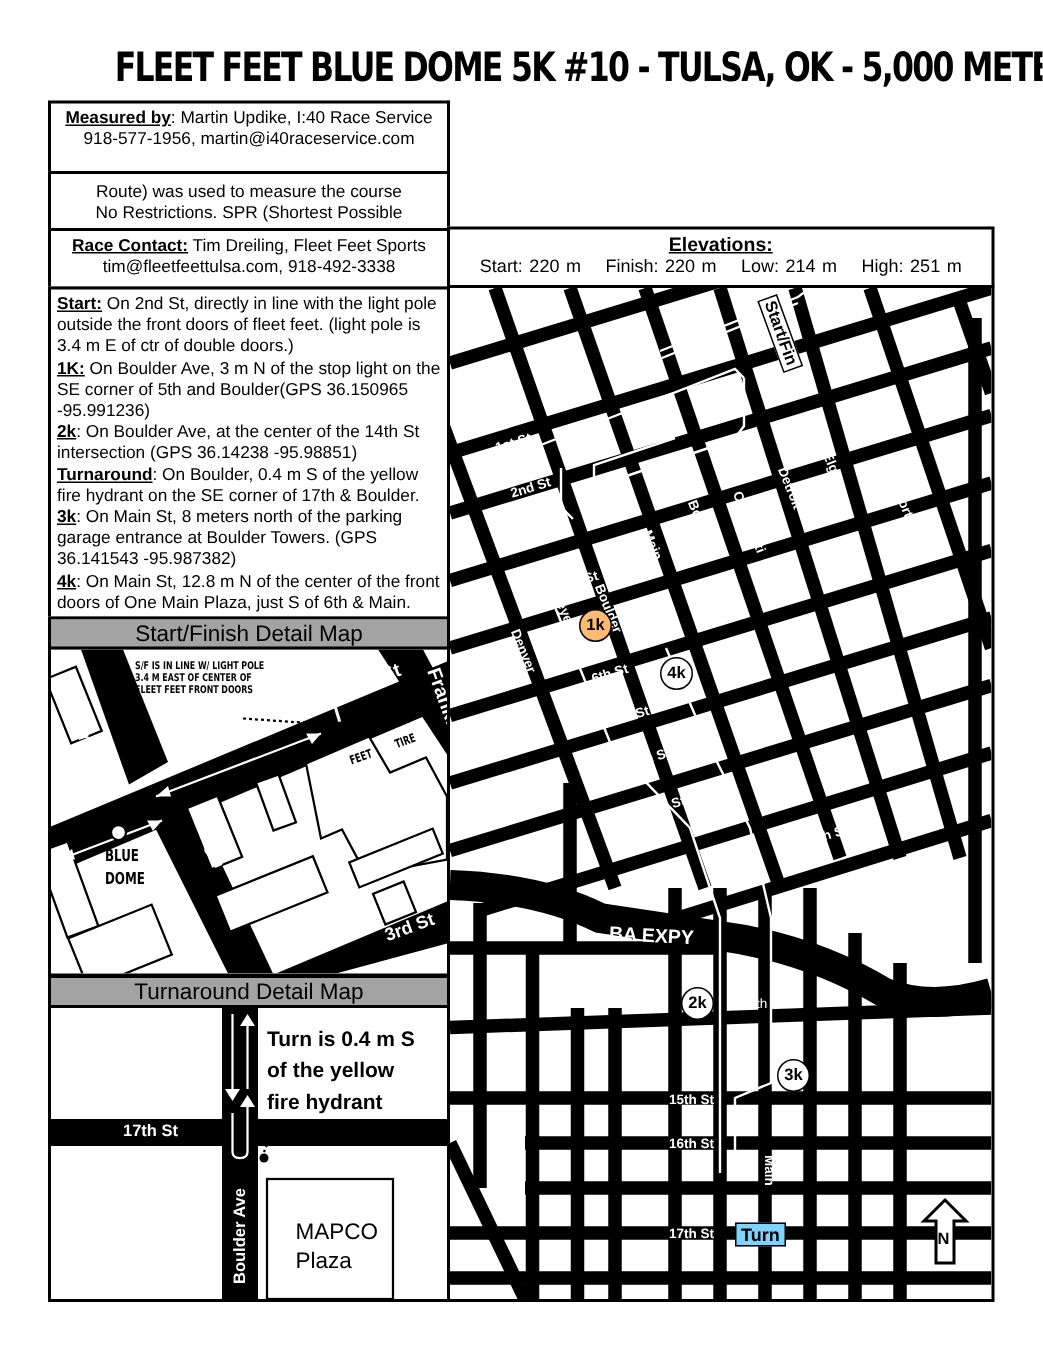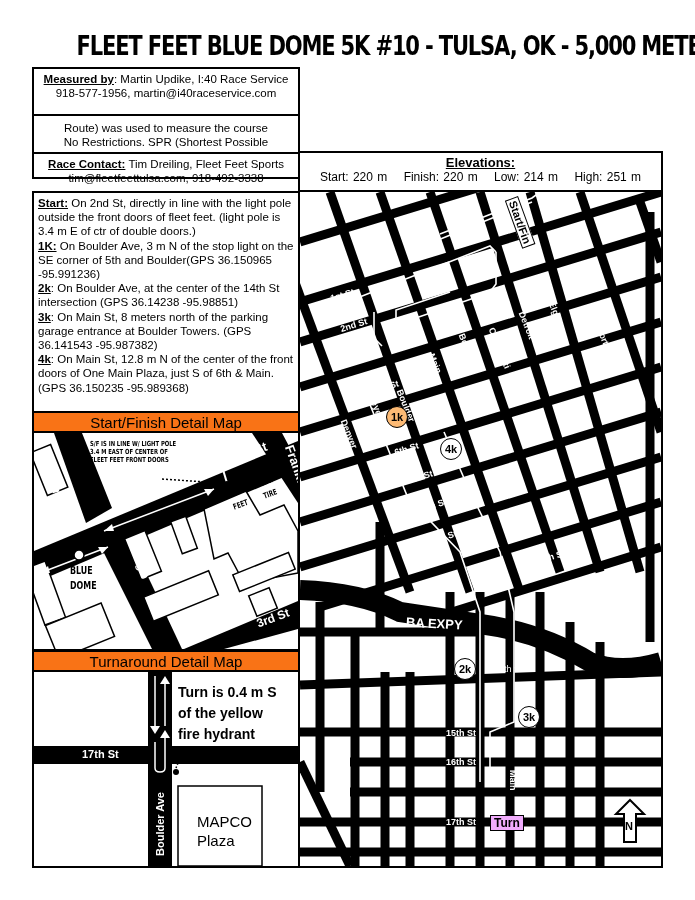--- a/index.html
+++ b/index.html
@@ -2,62 +2,63 @@
 <html><head>
 <meta charset="utf-8">
 <style>
   html, body { margin: 0; padding: 0; background: #ffffff; }
   body { width: 695px; height: 900px; position: relative; overflow: hidden; font-family: "Liberation Sans", sans-serif; color: #000; }
   .title { position: absolute; left: 0; top: 30px; width: 695px; text-align: center; font-family: "DejaVu Sans", sans-serif; font-weight: bold; font-size: 27px; letter-spacing: -1.5px; transform: scaleX(0.78); transform-origin: center; white-space: nowrap; }
   .box { position: absolute; border: 2px solid #000; box-sizing: border-box; background: #fff; }
   .info { font-size: 11.5px; line-height: 14px; text-align: center; padding-top: 3px; }
   .u { text-decoration: underline; font-weight: bold; }
   .left-desc { font-size: 11.5px; line-height: 14.2px; padding: 3px 4px; text-align: left; }
-  .map-title { position: absolute; left: 0; width: 100%; text-align: center; font-size: 15px; height: 20px; line-height: 20px; border-bottom: 2px solid #000; box-sizing: border-box; background:#f97316; }
+  .map-title { position: absolute; left: 0; width: 100%; text-align: center; font-size: 15px; height: 20px; line-height: 20px; border-bottom: 2px solid #000; box-sizing: border-box; background:#a3a3a3; }
   svg { position: absolute; }
   .elev-head { font-weight: bold; text-decoration: underline; font-size: 13px; }
   .elev-row { font-size: 12px; word-spacing: 1px; }
   .elev-row span { margin: 0 6px; }
 </style>
 </head>
 <body>
 
 <div class="title">FLEET FEET BLUE DOME 5K #10 - TULSA, OK - 5,000 METERS</div>
 
 <div class="box info" style="left:32px;top:67px;width:268px;height:49px;">
   <div><span class="u">Measured by</span><span>: Martin Updike, I:40 Race Service</span></div>
   <div>918-577-1956, martin@i40raceservice.com</div>
 </div>
 
 <div class="box info" style="left:32px;top:114px;width:268px;height:40px;padding-top:5px;">
   <div>Route) was used to measure the course</div>
   <div>No Restrictions.  SPR (Shortest Possible</div>
 </div>
 
-<div class="box info" style="left:32px;top:152px;width:268px;height:27px;">
+<div class="box info" style="left:32px;top:152px;width:268px;height:41px;">
   <div><span class="u">Race Contact:</span><span> Tim Dreiling, Fleet Feet Sports</span></div>
   <div>tim@fleetfeettulsa.com, 918-492-3338</div>
 </div>
 
 <div class="box" style="left:298px;top:67px;width:2px;height:88px;border-width:0 0 0 2px;"></div>
 
 <div class="box info" style="left:298px;top:151px;width:365px;height:41px;">
   <div class="elev-head">Elevations:</div>
   <div class="elev-row">
     <span>Start: 220 m</span>
     <span>Finish: 220 m</span>
     <span>Low: 214 m</span>
     <span>High: 251 m</span>
   </div>
 </div>
 
 <div class="box left-desc" style="left:32px;top:191px;width:268px;height:222px;">
   <div><span class="u">Start:</span><span> On 2nd St, directly in line with the light pole outside the front doors of fleet feet. (light pole is 3.4 m E of ctr of double doors.)</span></div>
   <div><span class="u">1K:</span><span> On Boulder Ave, 3 m N of the stop light on the SE corner of 5th and Boulder(GPS 36.150965 -95.991236)</span></div>
   <div><span class="u">2k</span><span>: On Boulder Ave, at the center of the 14th St intersection (GPS 36.14238 -95.98851)</span></div>
+  <div><span class="u">Turnaround</span><span>: On Boulder, 0.4 m S of the yellow fire hydrant on the SE corner of 17th &amp; Boulder.</span></div>
   <div><span class="u">3k</span><span>: On Main St, 8 meters north of the parking garage entrance at Boulder Towers. (GPS 36.141543 -95.987382)</span></div>
   <div><span class="u">4k</span><span>: On Main St, 12.8 m N of the center of the front doors of  One Main Plaza, just S of 6th &amp; Main. (GPS 36.150235 -95.989368)</span></div>
 </div>
 
 <div class="box" style="left:32px;top:411px;width:268px;height:240px;overflow:hidden;">
   <div class="map-title" style="top:0;">Start/Finish Detail Map</div>
   <svg width="264" height="216" style="left:0;top:20px;">
 
     <polygon points="0,118 264,8 264,38 0,150" fill="#000"></polygon>
 
@@ -236,15 +237,15 @@
   <div style="position:absolute;left:226px;top:118px;color:#fff;font-size:9px;font-weight:bold;transform:rotate(68deg);transform-origin:left top;">Detroit</div>
   <div style="position:absolute;left:256px;top:108px;color:#fff;font-size:9px;font-weight:bold;transform:rotate(68deg);transform-origin:left top;">Elgin</div>
   <div style="position:absolute;left:296px;top:114px;color:#fff;font-size:9px;font-weight:bold;transform:rotate(68deg);transform-origin:left top;">Frankfort</div>
   <div style="position:absolute;left:218px;top:578px;color:#fff;font-size:9px;font-weight:bold;transform:rotate(90deg);transform-origin:left top;">Main</div>
   <div style="position:absolute;left:106px;top:424px;color:#fff;font-size:13px;font-weight:bold;transform:rotate(3deg);">BA EXPY</div>
 
   <div style="position:absolute;left:86px;top:214px;width:20px;height:20px;border:1.5px solid #000;border-radius:50%;background:#fdba74;font-size:11px;font-weight:bold;text-align:center;line-height:20px;">1k</div>
   <div style="position:absolute;left:140px;top:246px;width:20px;height:20px;border:1.5px solid #000;border-radius:50%;background:#fff;font-size:11px;font-weight:bold;text-align:center;line-height:20px;">4k</div>
   <div style="position:absolute;left:154px;top:466px;width:20px;height:20px;border:1.5px solid #000;border-radius:50%;background:#fff;font-size:11px;font-weight:bold;text-align:center;line-height:20px;">2k</div>
   <div style="position:absolute;left:218px;top:514px;width:20px;height:20px;border:1.5px solid #000;border-radius:50%;background:#fff;font-size:11px;font-weight:bold;text-align:center;line-height:20px;">3k</div>
-  <div style="position:absolute;left:190px;top:623px;background:#f0abfc;border:1.5px solid #000;font-size:12px;font-weight:bold;padding:0 3px;line-height:14px;">Turn</div>
+  <div style="position:absolute;left:190px;top:623px;background:#7dd3fc;border:1.5px solid #000;font-size:12px;font-weight:bold;padding:0 3px;line-height:14px;">Turn</div>
   <div style="position:absolute;left:325px;top:628px;font-size:11px;font-weight:bold;">N</div>
 </div>
 
 </body></html>

